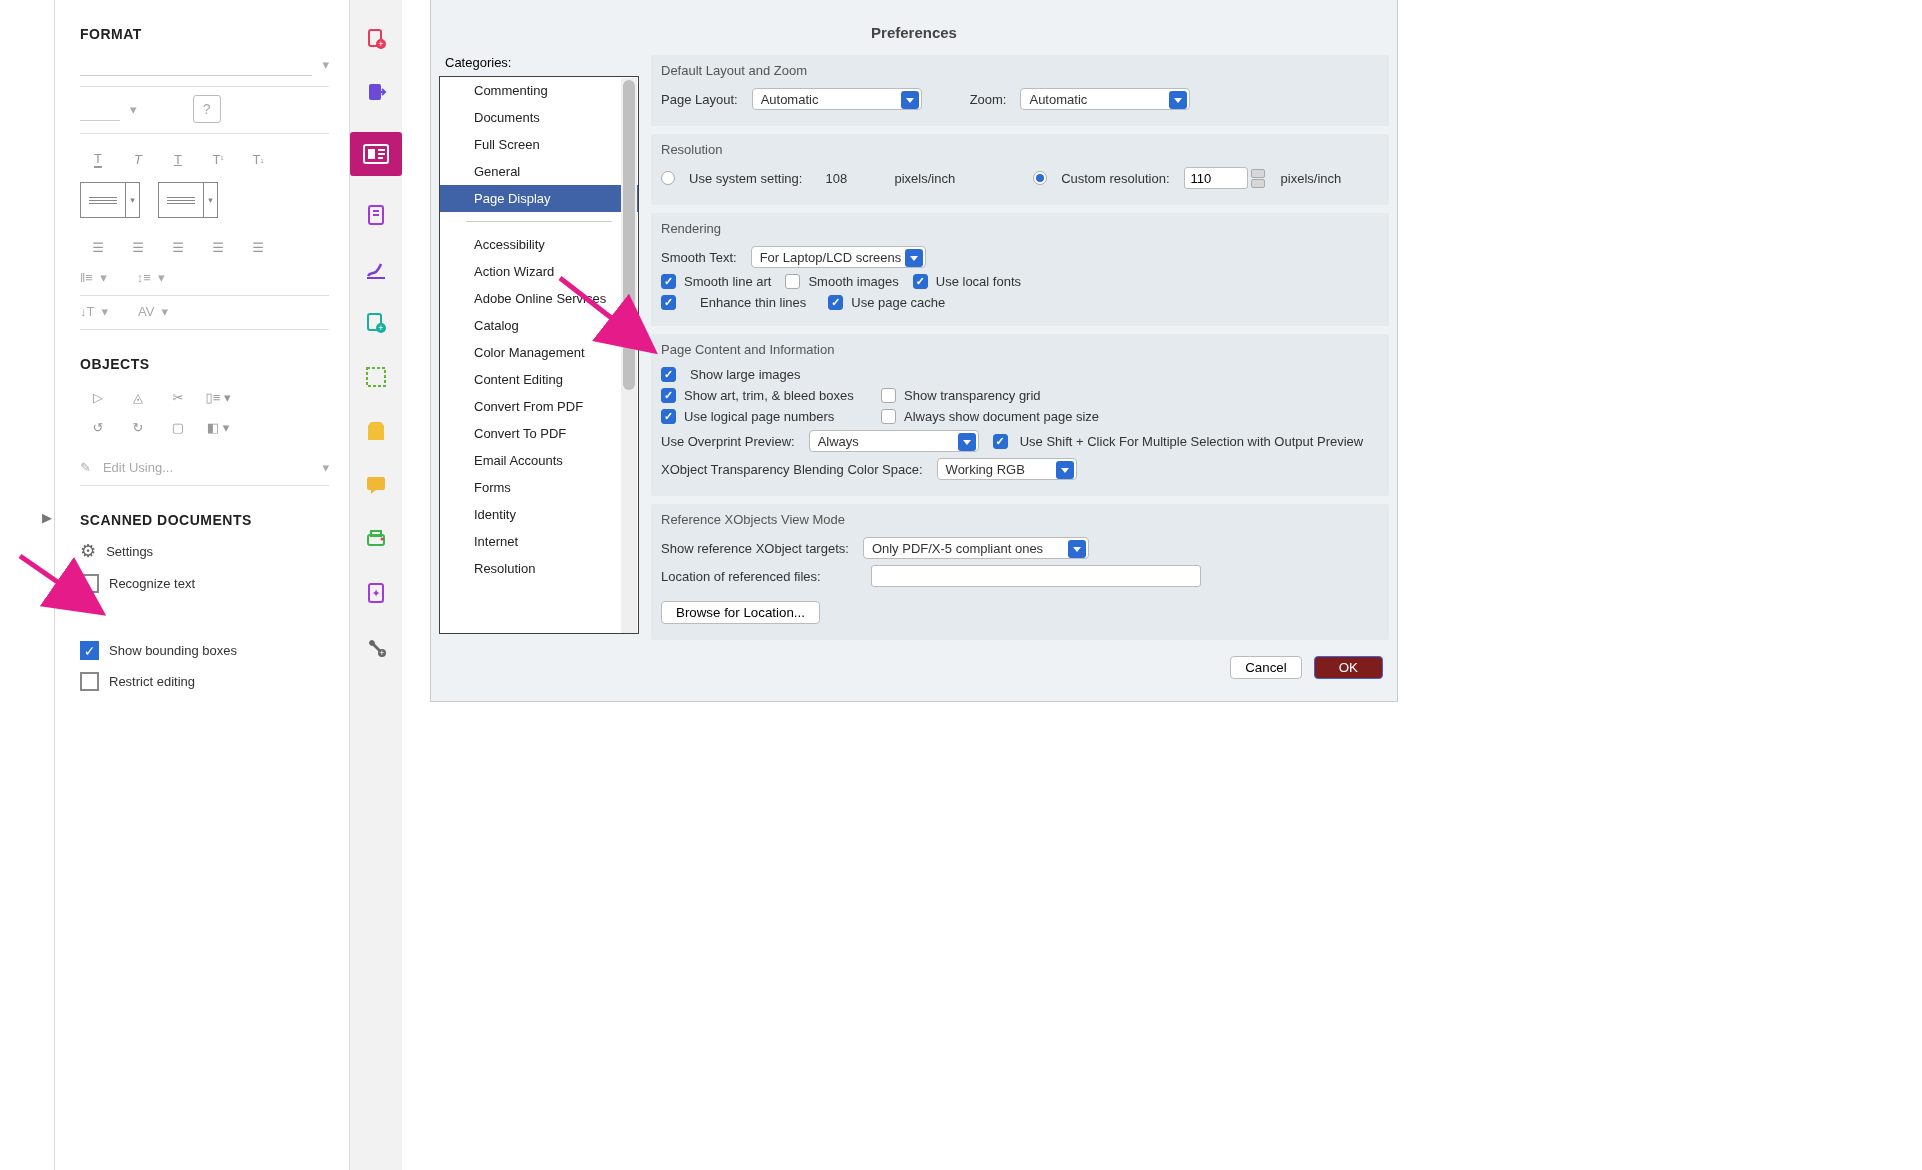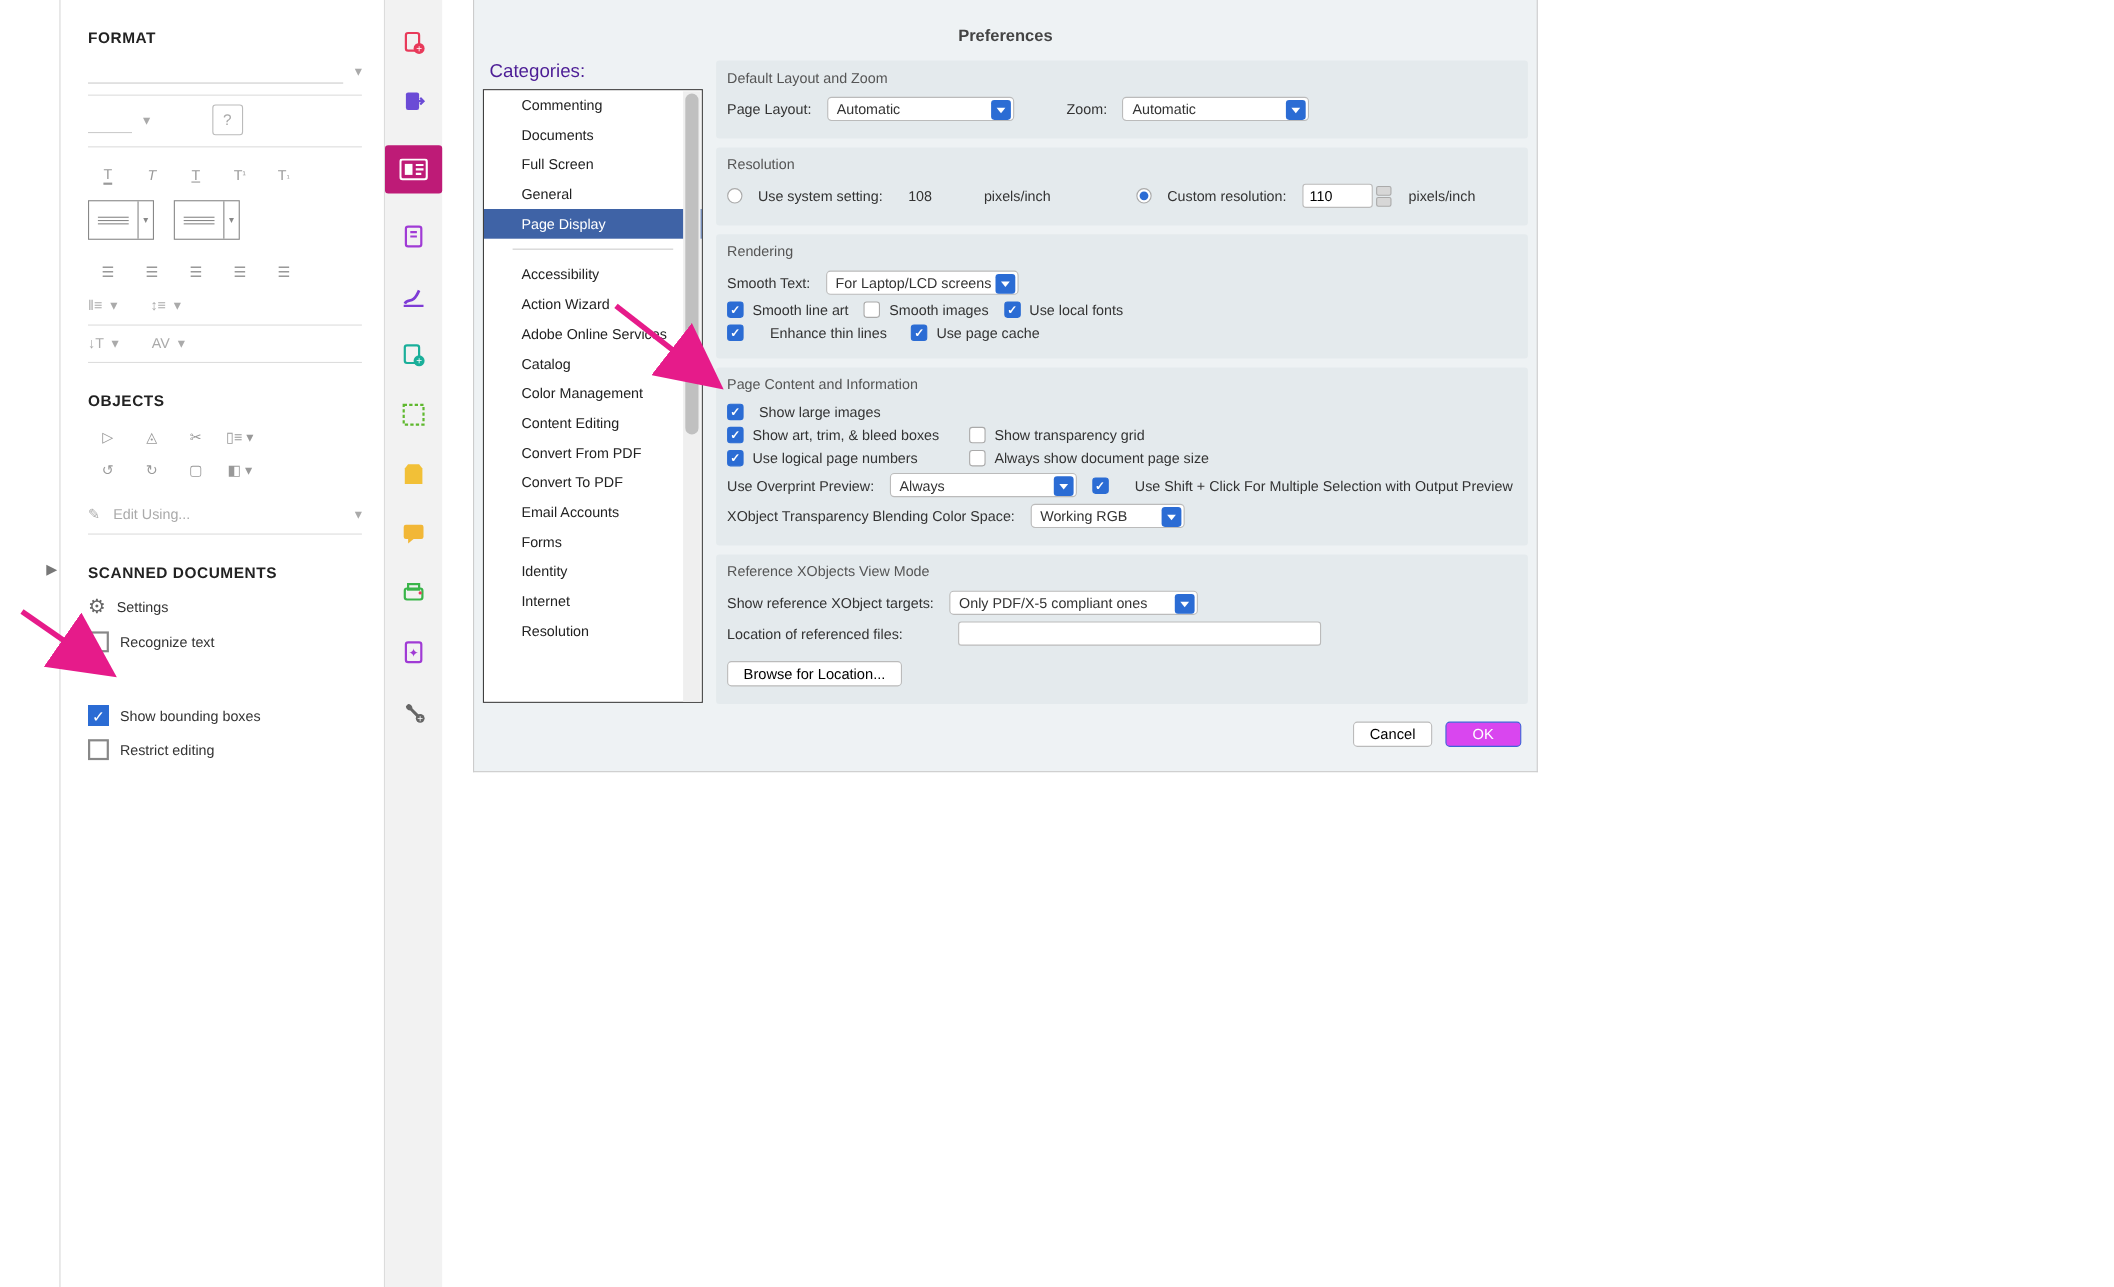--- a/index.html
+++ b/index.html
@@ -28,21 +28,21 @@
 
 .tool-strip { position:absolute; left: 350px; top:0; width:52px; height:1170px; background:#f2f2f2; display:flex; flex-direction:column; align-items:center; padding-top:24px; gap:24px; }
 .ts-icon { width:30px; height:30px; display:flex; align-items:center; justify-content:center; border-radius:3px; }
 .ts-icon.selected { background:#be1b77; color:#fff; width:52px; height:44px; }
 
 
 .pref { position:absolute; left:430px; top:0; width:968px; background:#eef2f4; border:1px solid #ccc; border-top:none; }
 .pref-title { text-align:center; font-weight:bold; color:#444; padding:24px 0 14px; font-size:15px;}
 .pref-body { display:flex; padding:0 8px 10px; gap:12px; }
 .cat-col { width:200px; }
-.cat-label { font-size:17px; color:#4c1d95; margin:0 0 6px 6px; }
+.cat-label { font-size:13px; color:#000000; margin:0 0 6px 6px; }
 .cat-list { background:#fff; border:1px solid #404040; height:558px; overflow:hidden; position:relative; }
 .cat-item { padding:6px 0 6px 34px; color:#222; font-size:13px; }
 .cat-item.sel { background:#3f63a6; color:#fff; }
 .cat-divider { border-top:1px solid #ccc; margin:9px 26px; }
 .cat-scroll { position:absolute; right:1px; top:1px; width:16px; height:556px; background:#efefef; }
 .cat-thumb { position:absolute; left:2px; top:2px; width:12px; height:310px; background:#c0c0c0; border-radius:6px; }
 
 .main-col { flex:1; display:flex; flex-direction:column; gap:8px; }
 .group { background:#e4eaed; border-radius:3px; padding:6px 10px 10px; }
 .group-title { color:#555; margin:2px 0 10px; }
@@ -54,21 +54,21 @@
 .stepper { display:inline-flex; align-items:center; gap:3px; }
 .stepper input { width:64px; height:22px; border:1px solid #bbb; border-radius:3px; padding:0 6px; font-size:13px;}
 .stepper-arrows { width:16px; display:flex; flex-direction:column; gap:1px;}
 .stepper-arrows>div { width:14px; height:9px; background:#d7d7d7; border:1px solid #aaa; border-radius:2px;}
 .mac-cb { width:15px; height:15px; border:1px solid #aaa; border-radius:3px; background:#fff; display:inline-flex; align-items:center; justify-content:center; }
 .mac-cb.checked { background:#2b6cd4; border-color:#2b6cd4; }
 .mac-cb.checked::after { content:"✓"; color:#fff; font-size:11px; font-weight:bold; }
 .radio { width:14px; height:14px; border:1px solid #aaa; border-radius:50%; background:#fff; display:inline-flex; align-items:center; justify-content:center; }
 .radio.checked::after { content:""; width:8px; height:8px; background:#2b6cd4; border-radius:50%; }
 .btn { background:#fff; border:1px solid #bbb; border-radius:4px; padding:3px 14px; }
-.btn.primary { background:#d946ef; border-color:#3f63d8; color:#fff; padding:3px 24px; }
+.btn.primary { background:#7f1d1d; border-color:#3f63d8; color:#fff; padding:3px 24px; }
 .btn-row { display:flex; justify-content:flex-end; gap:12px; padding:8px 6px 12px; }
 .textfield { border:1px solid #bbb; border-radius:3px; height:22px; background:#fff; }
 
 
 .arrow-annot { position:absolute; pointer-events:none; }
 .arrow-annot svg { overflow:visible; }
 </style>
 </head>
 <body>
 
@@ -390,21 +390,21 @@
               <span class="mac-cb"></span>
               <span>Always show document page size</span>
             </span>
         </div>
         <div class="g-row">
           <span class="lbl">Use Overprint Preview:</span>
           <div class="select" style="width:170px">
               <span>Always</span>
               <span class="arrow"></span>
             </div>
-          <span style="display:flex;gap:24px;align-items:center">
+          <span style="display:flex;gap:12px;align-items:center">
               <span class="mac-cb checked"></span>
               <span>Use Shift + Click For Multiple Selection with Output Preview</span>
             </span>
         </div>
         <div class="g-row">
           <span class="lbl">XObject Transparency Blending Color Space:</span>
           <div class="select" style="width:140px">
               <span>Working RGB</span>
               <span class="arrow"></span>
             </div>

